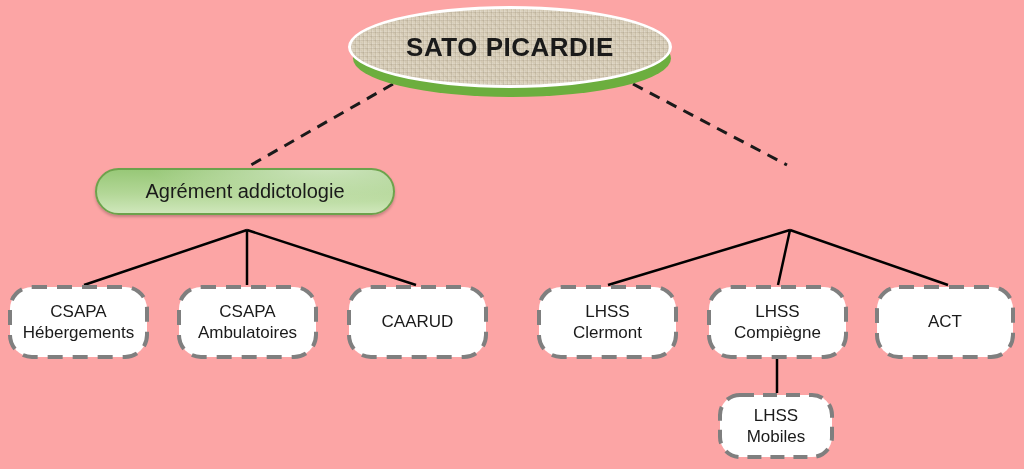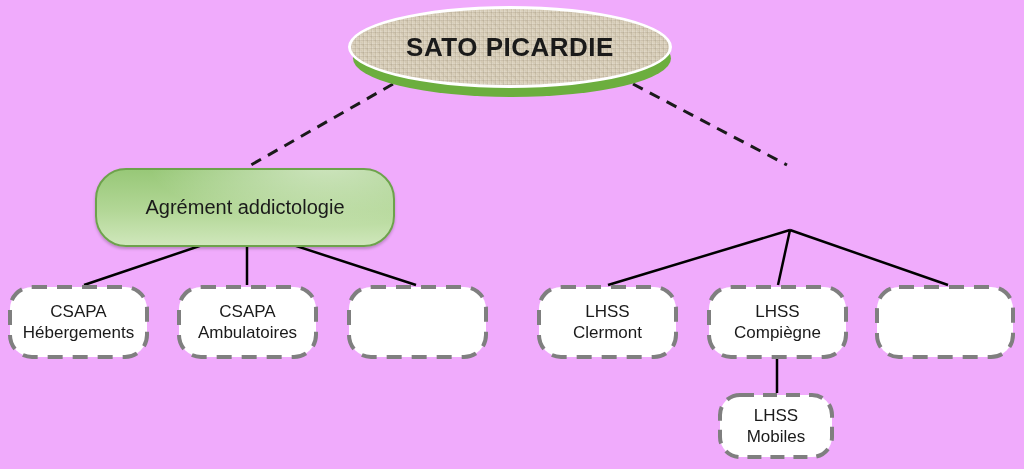--- a/index.html
+++ b/index.html
@@ -5,21 +5,21 @@
   html, body {
     margin: 0;
     padding: 0;
     background: #ffffff;
     font-family: "Liberation Sans", sans-serif;
   }
   #stage {
     position: relative;
     width: 1024px;
     height: 469px;
-    background: #f0abfc;
+    background: #fca5a5;
     overflow: hidden;
   }
   #connector-layer {
     position: absolute;
     left: 0; top: 0;
     width: 1024px;
     height: 469px;
   }
   
   .root-shadow {
@@ -47,21 +47,21 @@
   }
   .root-label {
     font-size: 26px;
     font-weight: 600;
     letter-spacing: 0.5px;
     color: #1A1A1A;
   }
   
   .branch-node {
     position: absolute;
-    height: 79px;
+    height: 47px;
     box-sizing: border-box;
     border: 2px solid #6DA24C;
     border-radius: 31px;
     background:
       radial-gradient(ellipse at 78% -10%, rgba(255,255,255,0.55), rgba(255,255,255,0) 55%),
       linear-gradient(to bottom, #98C878 0%, #B3D797 55%, #CFE7BB 100%);
     box-shadow: 0 2px 3px rgba(0,0,0,0.22);
     display: flex;
     align-items: center;
     justify-content: center;
@@ -127,20 +127,22 @@
   </div>
 
   <div class="branch-node" id="branch-0">
     <span class="branch-label">Agrément addictologie</span>
   </div>
 
   <div class="leaf-label" id="leaf-0">CSAPA
 Hébergements</div>
   <div class="leaf-label" id="leaf-1">CSAPA
 Ambulatoires</div>
+  <div class="leaf-label" id="leaf-2">CAARUD</div>
   <div class="leaf-label" id="leaf-3">LHSS
 Clermont</div>
   <div class="leaf-label" id="leaf-4">LHSS
 Compiègne</div>
+  <div class="leaf-label" id="leaf-5">ACT</div>
   <div class="leaf-label" id="leaf-6">LHSS
 Mobiles</div>
 
 </div>
 
 </body></html>

